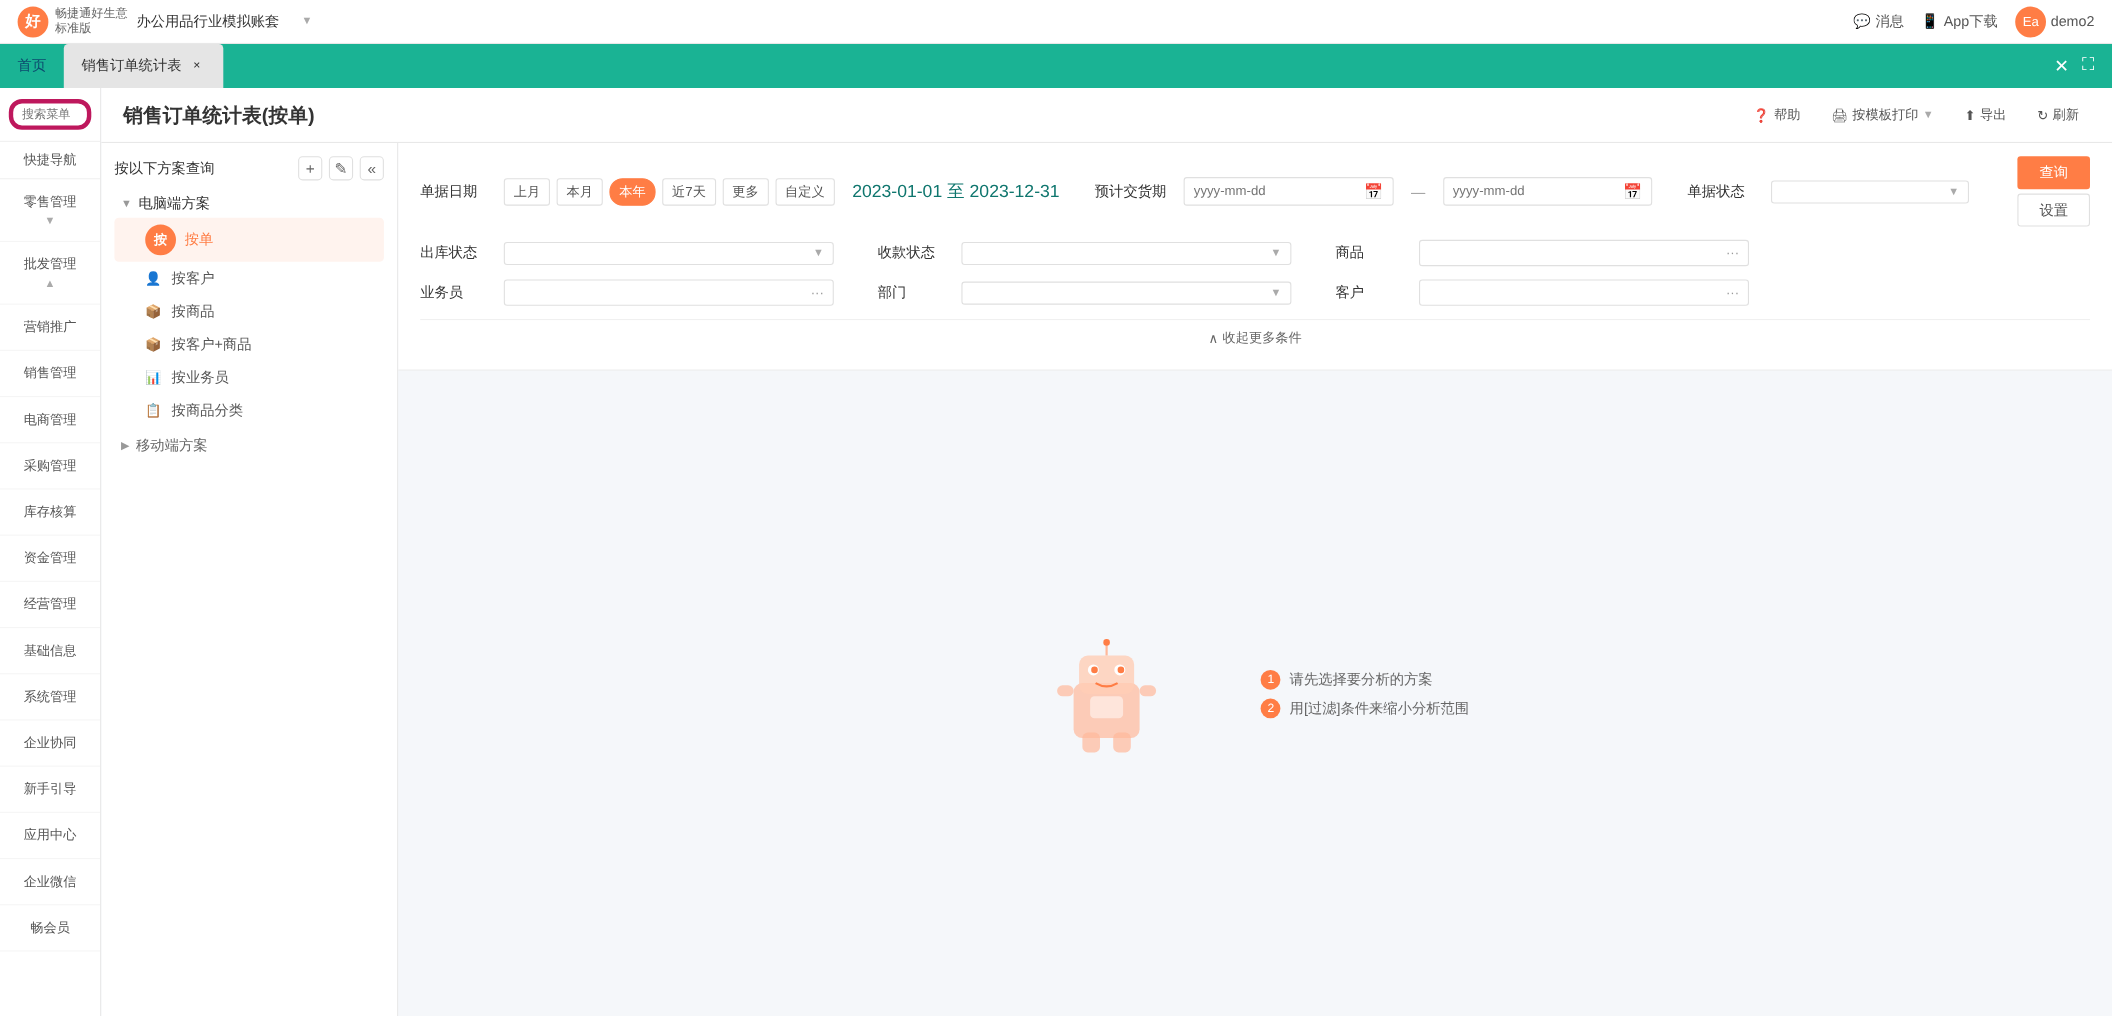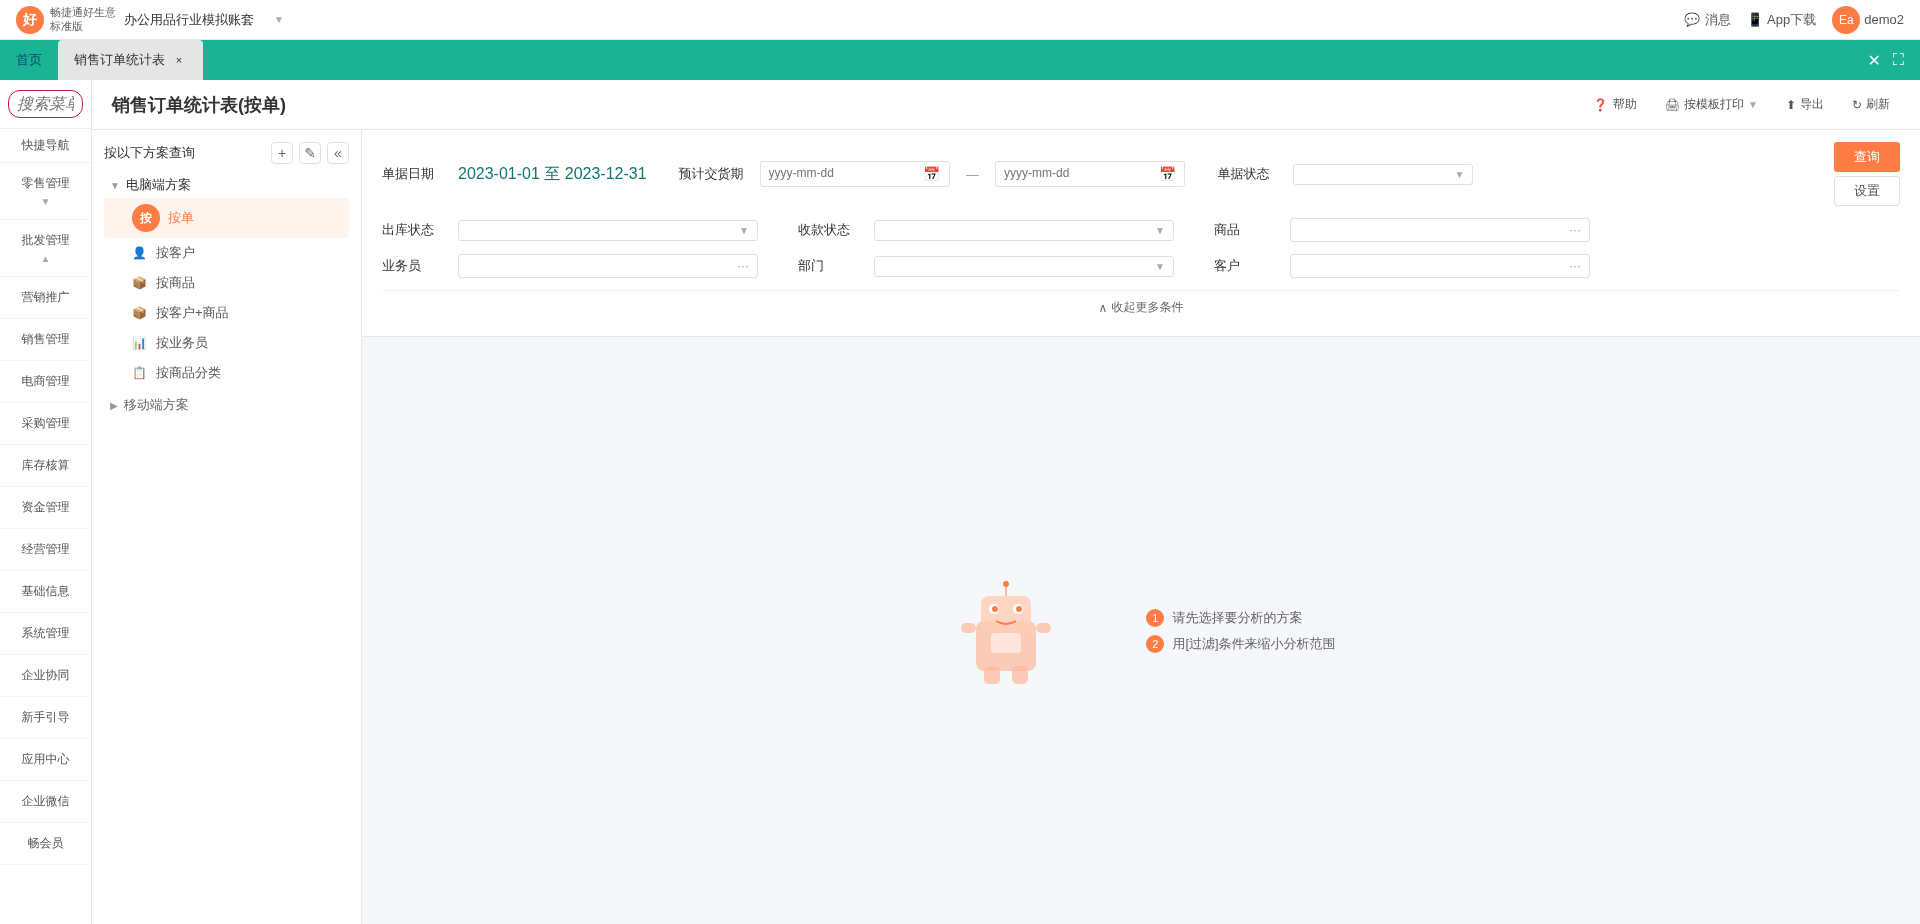--- a/index.html
+++ b/index.html
@@ -26,21 +26,21 @@
     .tab-bar-icon { color: white; cursor: pointer; font-size: 16px; }
 
     
     .main-layout { display: flex; flex: 1; overflow: hidden; }
 
     
     .sidebar { width: 92px; background: #fff; border-right: 1px solid #e8e8e8; display: flex; flex-direction: column; flex-shrink: 0; overflow-y: auto; }
     .sidebar-item { padding: 12px 4px; text-align: right; cursor: pointer; font-size: 12px; color: #555; border-bottom: 1px solid #f5f5f5; display: flex; flex-direction: column; align-items: center; gap: 4px; }
     .sidebar-item .arrow { font-size: 10px; color: #aaa; }
     .search-menu { padding: 10px 8px; border-bottom: 1px solid #f0f0f0; }
-    .search-menu input { width: 100%; border: 1px solid #be185d; border-radius: 12px; padding: 4px 8px; font-size: 16px; outline: none; font-style: italic; }
+    .search-menu input { width: 100%; border: 4px solid #be185d; border-radius: 12px; padding: 4px 8px; font-size: 11px; outline: none; }
     .quick-nav { padding: 8px; text-align: center; font-size: 12px; color: #555; cursor: pointer; border-bottom: 1px solid #f0f0f0; }
 
     
     .content-area { flex: 1; display: flex; flex-direction: column; overflow: hidden; background: #f0f2f5; }
 
     
     .page-header { background: #fff; padding: 12px 20px; display: flex; align-items: center; justify-content: space-between; border-bottom: 1px solid #e8e8e8; flex-shrink: 0; }
     .page-title { font-size: 18px; font-weight: 600; color: #333; }
     .page-actions { display: flex; gap: 8px; align-items: center; }
     .page-action-btn { display: flex; align-items: center; gap: 4px; padding: 4px 10px; font-size: 12px; color: #555; cursor: pointer; border: none; background: none; }
@@ -250,20 +250,28 @@
           <span>移动端方案</span>
         </div>
       </div>
 
       <div class="right-content">
 
         <div class="filter-bar">
 
           <div class="filter-row">
             <span class="filter-label">单据日期</span>
+            <div class="filter-date-group">
+              <button class="date-btn">上月</button>
+              <button class="date-btn">本月</button>
+              <button class="date-btn active">本年</button>
+              <button class="date-btn">近7天</button>
+              <button class="date-btn">更多</button>
+              <button class="date-btn">自定义</button>
+            </div>
             <span class="date-range-text">2023-01-01 至 2023-12-31</span>
 
             <span class="filter-label" style="margin-left:16px;">预计交货期</span>
             <div class="filter-input">
               <input type="text" placeholder="yyyy-mm-dd" style="">
               <span class="cal-icon">📅</span>
             </div>
             <span class="filter-dash">—</span>
             <div class="filter-input">
               <input type="text" placeholder="yyyy-mm-dd" style="">

